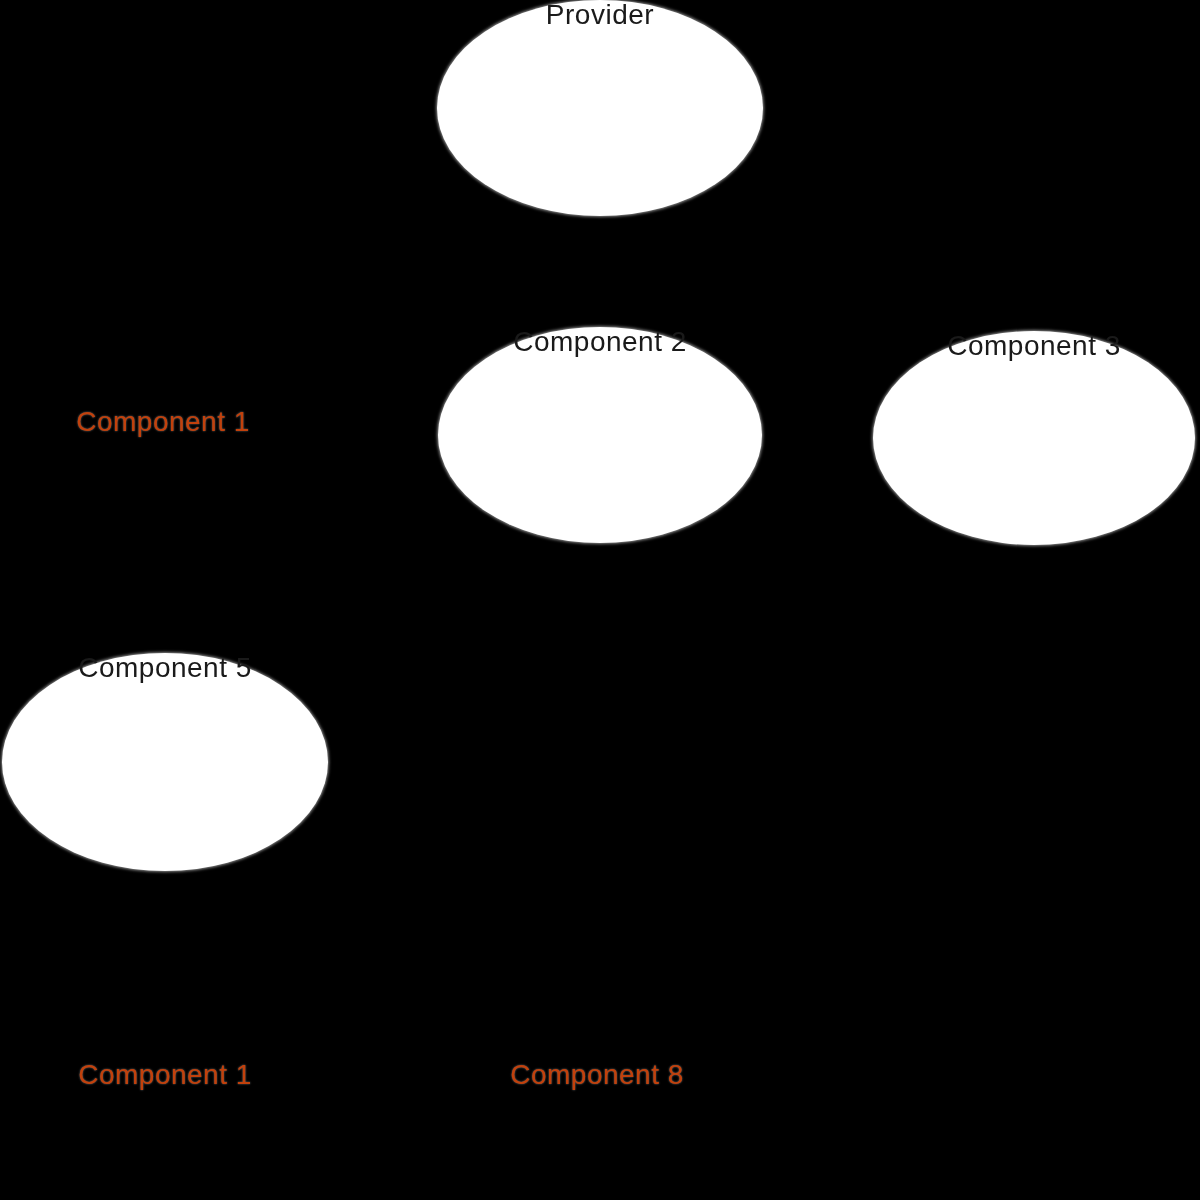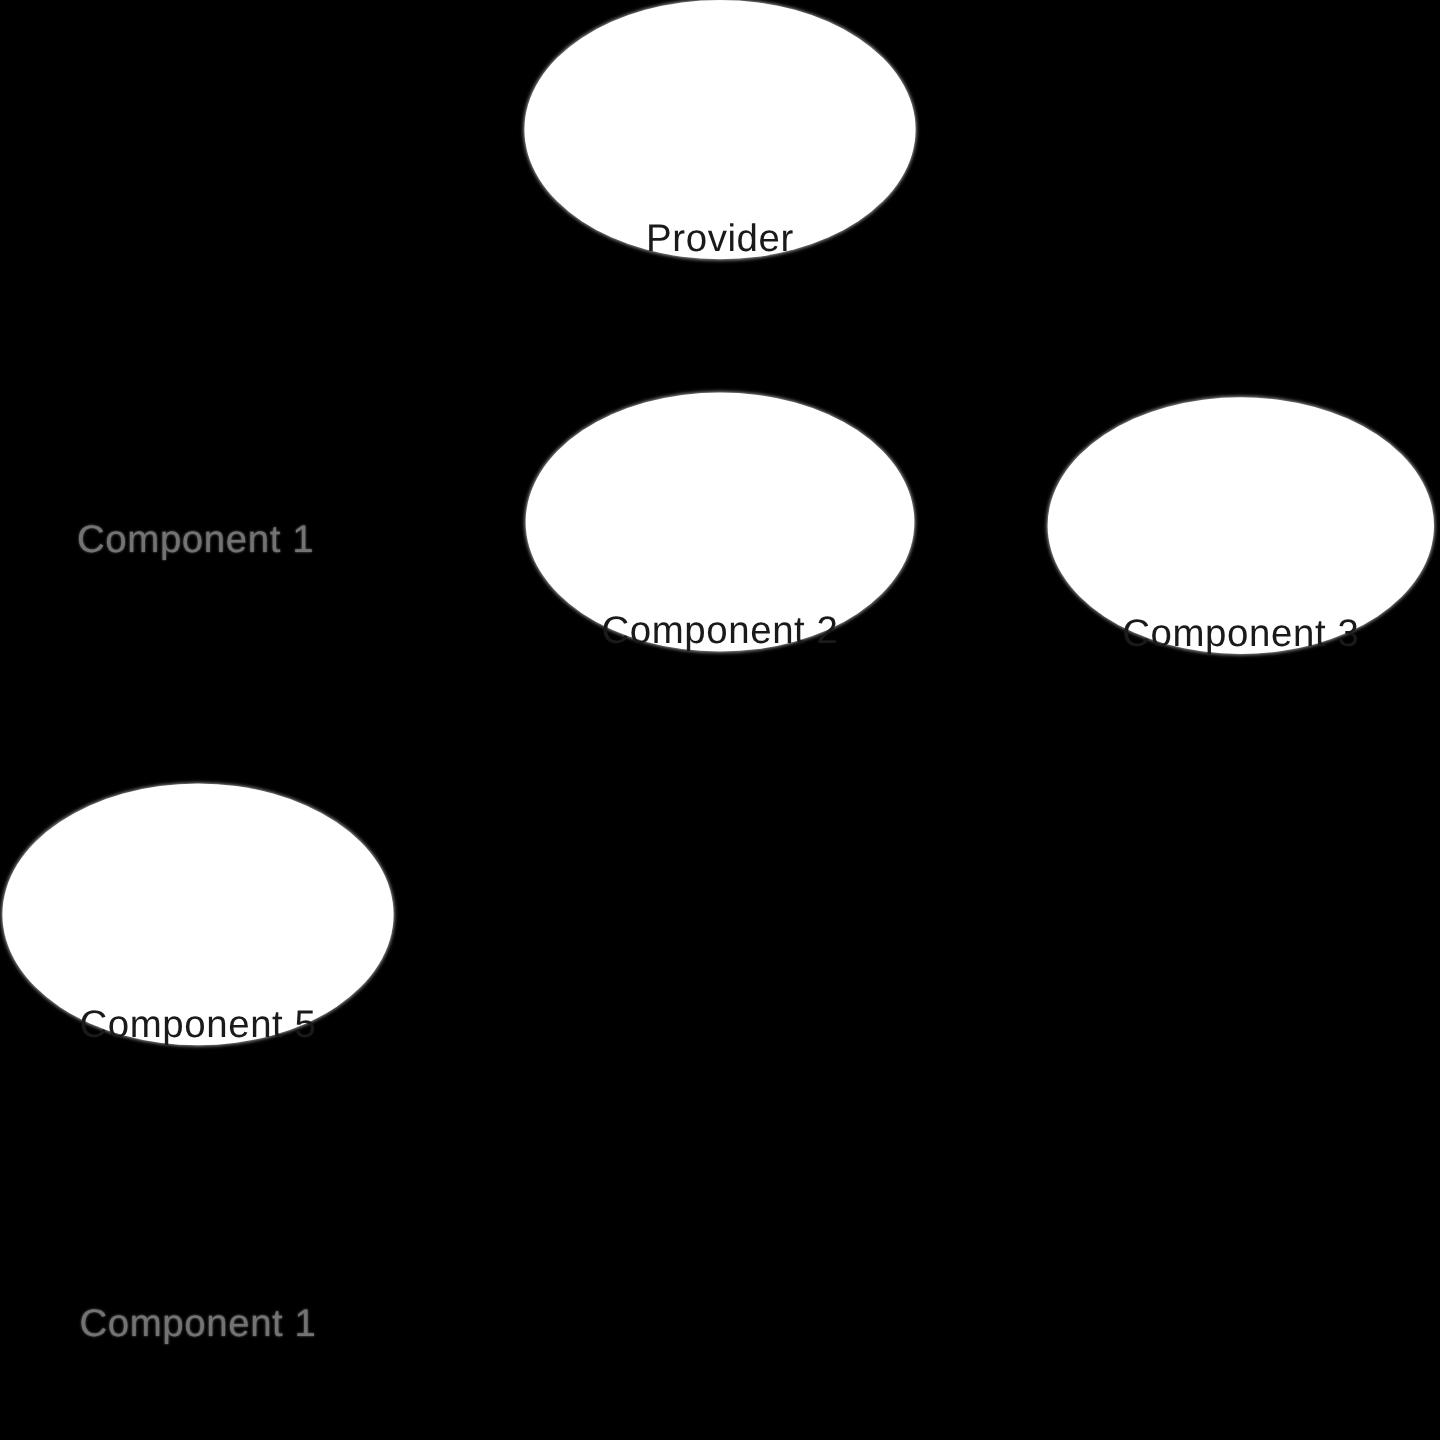--- a/index.html
+++ b/index.html
@@ -11,38 +11,38 @@
     position: relative;
     width: 1200px;
     height: 1200px;
     background: #000000;
     overflow: hidden;
     font-family: "Liberation Sans", sans-serif;
   }
   .node {
     position: absolute;
     display: flex;
-    align-items: flex-end;
+    align-items: flex-start;
     justify-content: center;
     text-align: center;
-    font-size: 32px;
+    font-size: 28px;
     line-height: 1.1;
     white-space: nowrap;
     letter-spacing: 0.5px;
   }
   .node.ellipse {
     background: #ffffff;
     border-radius: 50%;
     color: #1a1a1a;
     
     box-shadow: 0 0 3px 1px rgba(255,255,255,0.55);
   }
   .node.text-only {
     background: transparent;
-    color: #737373;
+    color: #c2410c;
     text-shadow: 0 0 2px rgba(255,255,255,0.45);
   }
 </style>
 </head>
 <body>
 
 <div id="canvas">
 
   <div class="node ellipse" style="left: 437px; top: 0px; width: 326px; height: 216px;">
     <span>Provider</span>
@@ -63,14 +63,17 @@
   <div class="node ellipse" style="left: 2px; top: 653px; width: 326px; height: 218px;">
     <span>Component 5</span>
   </div>
 
 
 
   <div class="node text-only" style="left: 15px; top: 1060px; width: 300px; height: 60px;">
     <span>Component 1</span>
   </div>
 
+  <div class="node text-only" style="left: 447px; top: 1060px; width: 300px; height: 60px;">
+    <span>Component 8</span>
+  </div>
 
 </div>
 
 </body></html>

